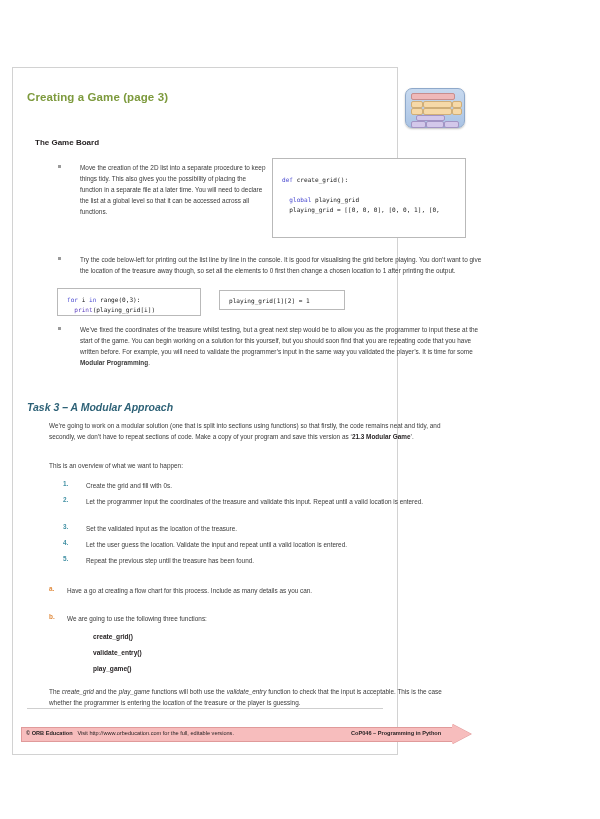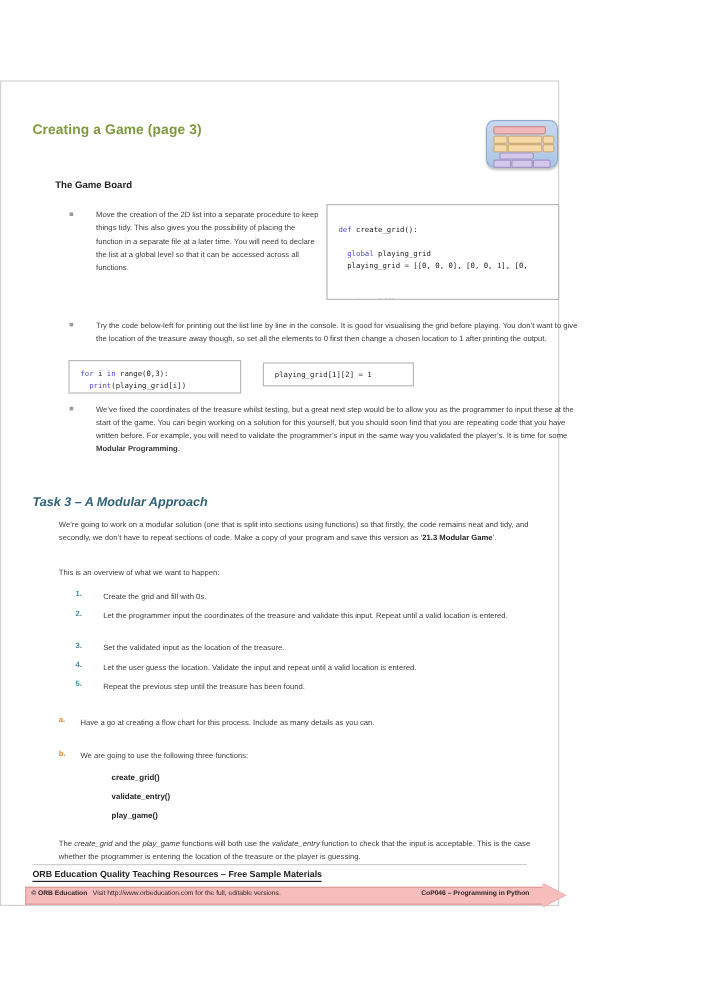--- a/index.html
+++ b/index.html
@@ -11,28 +11,28 @@
     width: 600px;
     height: 819px;
     font-family: "Liberation Sans", sans-serif;
     color: #231f20;
     position: relative;
     overflow: hidden;
   }
 
   #page {
     position: absolute;
-    left: 0;
+    left: 12px;
     top: 67px;
-    width: 466px;
+    width: 386px;
     height: 688px;
     border: 1px solid #d2d2d2;
     background: #ffffff;
     box-sizing: border-box;
-    padding: 12px;
+    padding: 0;
   }
 
   .inner {
     position: relative;
     width: 100%;
     height: 100%;
   }
 
   
   .doc-title {
@@ -245,21 +245,21 @@
         <div class="lbar orange" style="left:1px;  top:16px; width:10px; height:5px;"></div>
         <div class="lbar orange" style="left:13px; top:16px; width:27px; height:5px;"></div>
         <div class="lbar orange" style="left:42px; top:16px; width:8px;  height:5px;"></div>
         <div class="lbar violet" style="left:6px;  top:23px; width:27px; height:4px;"></div>
         <div class="lbar violet" style="left:1px;  top:29px; width:13px; height:5px;"></div>
         <div class="lbar violet" style="left:16px; top:29px; width:16px; height:5px;"></div>
         <div class="lbar violet" style="left:34px; top:29px; width:13px; height:5px;"></div>
       </div>
     </div>
 
-    <div class="sub-head" style="left:22px; top:70px;margin-left:11px;">The Game Board</div>
+    <div class="sub-head" style="left:22px; top:70px;">The Game Board</div>
 
     <div class="bullet-row" style="left:45px; top:94px; width:190px;">
       <span class="bullet-dot"></span>
       <div class="bullet-body" style="width:190px;">Move the creation of the 2D list into a separate procedure to keep things tidy.  This also gives you the possibility of placing the function in a separate file at a later time.  You will need to declare the list at a global level so that it can be accessed across all functions.</div>
     </div>
 
     <div class="code-box" style="left:259px; top:90px; width:194px; height:80px;">
 <span class="kw">def</span><span> create_grid():</span>
 
   <span class="kw">global</span><span> playing_grid</span>
@@ -319,21 +319,20 @@
       <div class="let-body" style="width:400px;">We are going to use the following three functions:</div>
     </div>
 
     <div class="fn-item" style="left:80px; top:565px;">create_grid()</div>
     <div class="fn-item" style="left:80px; top:581px;">validate_entry()</div>
     <div class="fn-item" style="left:80px; top:597px;">play_game()</div>
 
     <div class="body-text" style="left:36px; top:618px; width:414px;"><span>The </span><i>create_grid</i><span> and the </span><i>play_game</i><span> functions will both use the </span><i>validate_entry</i><span> function to check that the input is acceptable. This is the case whether the programmer is entering the location of the treasure or the player is guessing.</span></div>
 
     <div class="footer-rule"></div>
-    <div class="footer-title">ORB Education Quality Teaching Resources – Free Sample Materials</div>
 
     <div class="banner">
       <div class="banner-body"></div>
       <div class="banner-arrow"></div>
       <div class="banner-left"><b>© ORB Education</b> &nbsp; <span>Visit http://www.orbeducation.com for the full, editable versions.</span></div>
       <div class="banner-right">CoP046 – Programming in Python</div>
     </div>
 
   </div>
 </div>

